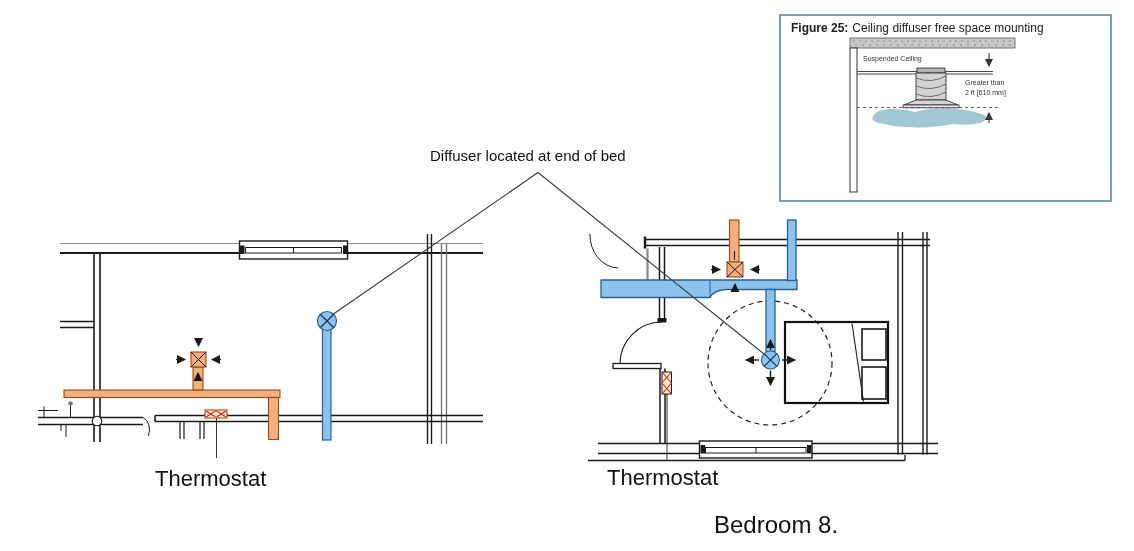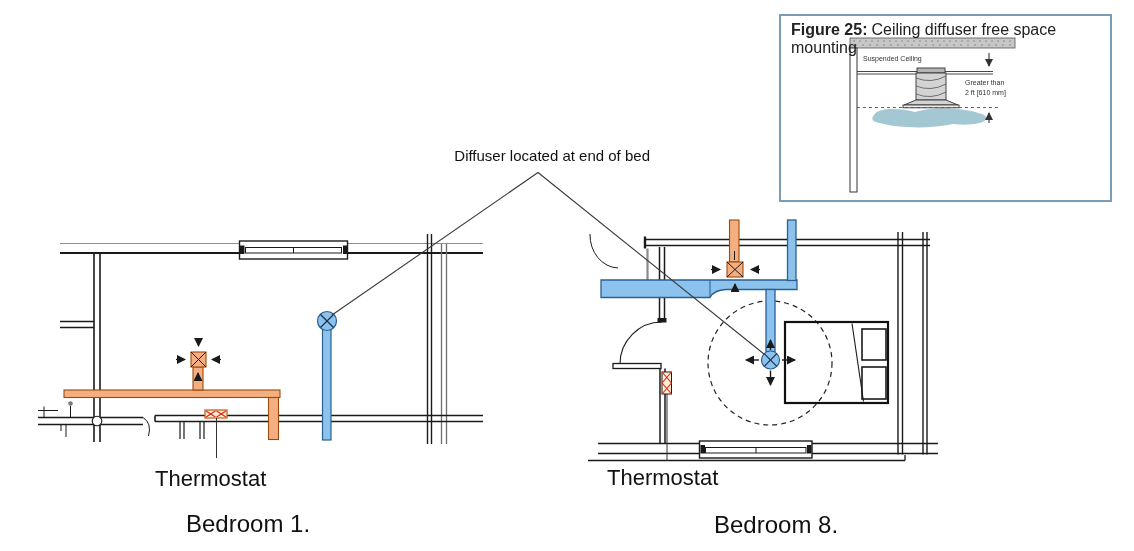--- a/index.html
+++ b/index.html
@@ -12,28 +12,28 @@
   html,body{margin:0;padding:0;background:#fff;}
   #stage{position:relative;width:1134px;height:551px;background:#fff;overflow:hidden;
          font-family:"Liberation Sans",sans-serif;color:#111;}
   svg.layer{position:absolute;left:0;top:0;}
   .sd{fill:var(--supply-duct-fill);stroke:var(--supply-duct-stroke);}
   .rd{fill:var(--return-duct-fill);stroke:var(--return-duct-stroke);}
   .tcross{stroke:var(--thermostat-cross);}
   .air{fill:var(--air-pattern-fill);}
   .slab{fill:var(--slab-fill);}
   .lbl{position:absolute;white-space:nowrap;color:#111;}
-  .annotation{left:430px;top:147px;width:220px;text-align:right;font-size:15px;}
+  .annotation{left:430px;top:147px;width:220px;text-align:left;font-size:15px;}
   .thermo1{left:155px;top:466px;font-size:22px;}
   .thermo2{left:607px;top:465px;font-size:22px;}
   .bedname1{left:186px;top:510px;font-size:24px;}
   .bedname2{left:714px;top:511px;font-size:24px;}
   #inset{position:absolute;left:779px;top:14px;width:329px;height:184px;
          border:2px solid var(--inset-border);background:#fff;}
-  #inset .title{position:absolute;left:10px;top:5px;font-size:16px;color:#222;}
+  #inset .title{position:absolute;left:10px;top:5px;font-size:12px;color:#222;}
   #inset .title b{font-weight:bold;}
   #inset .title span{margin-left:4px;}
   #inset .sclabel{position:absolute;left:82px;top:39px;font-size:7px;color:#333;}
   #inset .clearance{position:absolute;left:184px;top:62px;font-size:7px;line-height:9.5px;color:#333;}
   #inset .clearance span{display:block;}
 </style>
 </head>
 <body>
 
 <div id="stage">
@@ -236,16 +236,15 @@
     <div class="sclabel">Suspended Ceiling</div>
     <div class="clearance">
       <span>Greater than</span>
       <span>2 ft [610 mm]</span>
     </div>
   </div>
 
   <div class="lbl annotation">Diffuser located at end of bed</div>
   <div class="lbl thermo1">Thermostat</div>
   <div class="lbl thermo2">Thermostat</div>
-  <div class="lbl bedname1">Bedroom 1.</div>
   <div class="lbl bedname2">Bedroom 8.</div>
 
 </div>
 
 </body></html>

